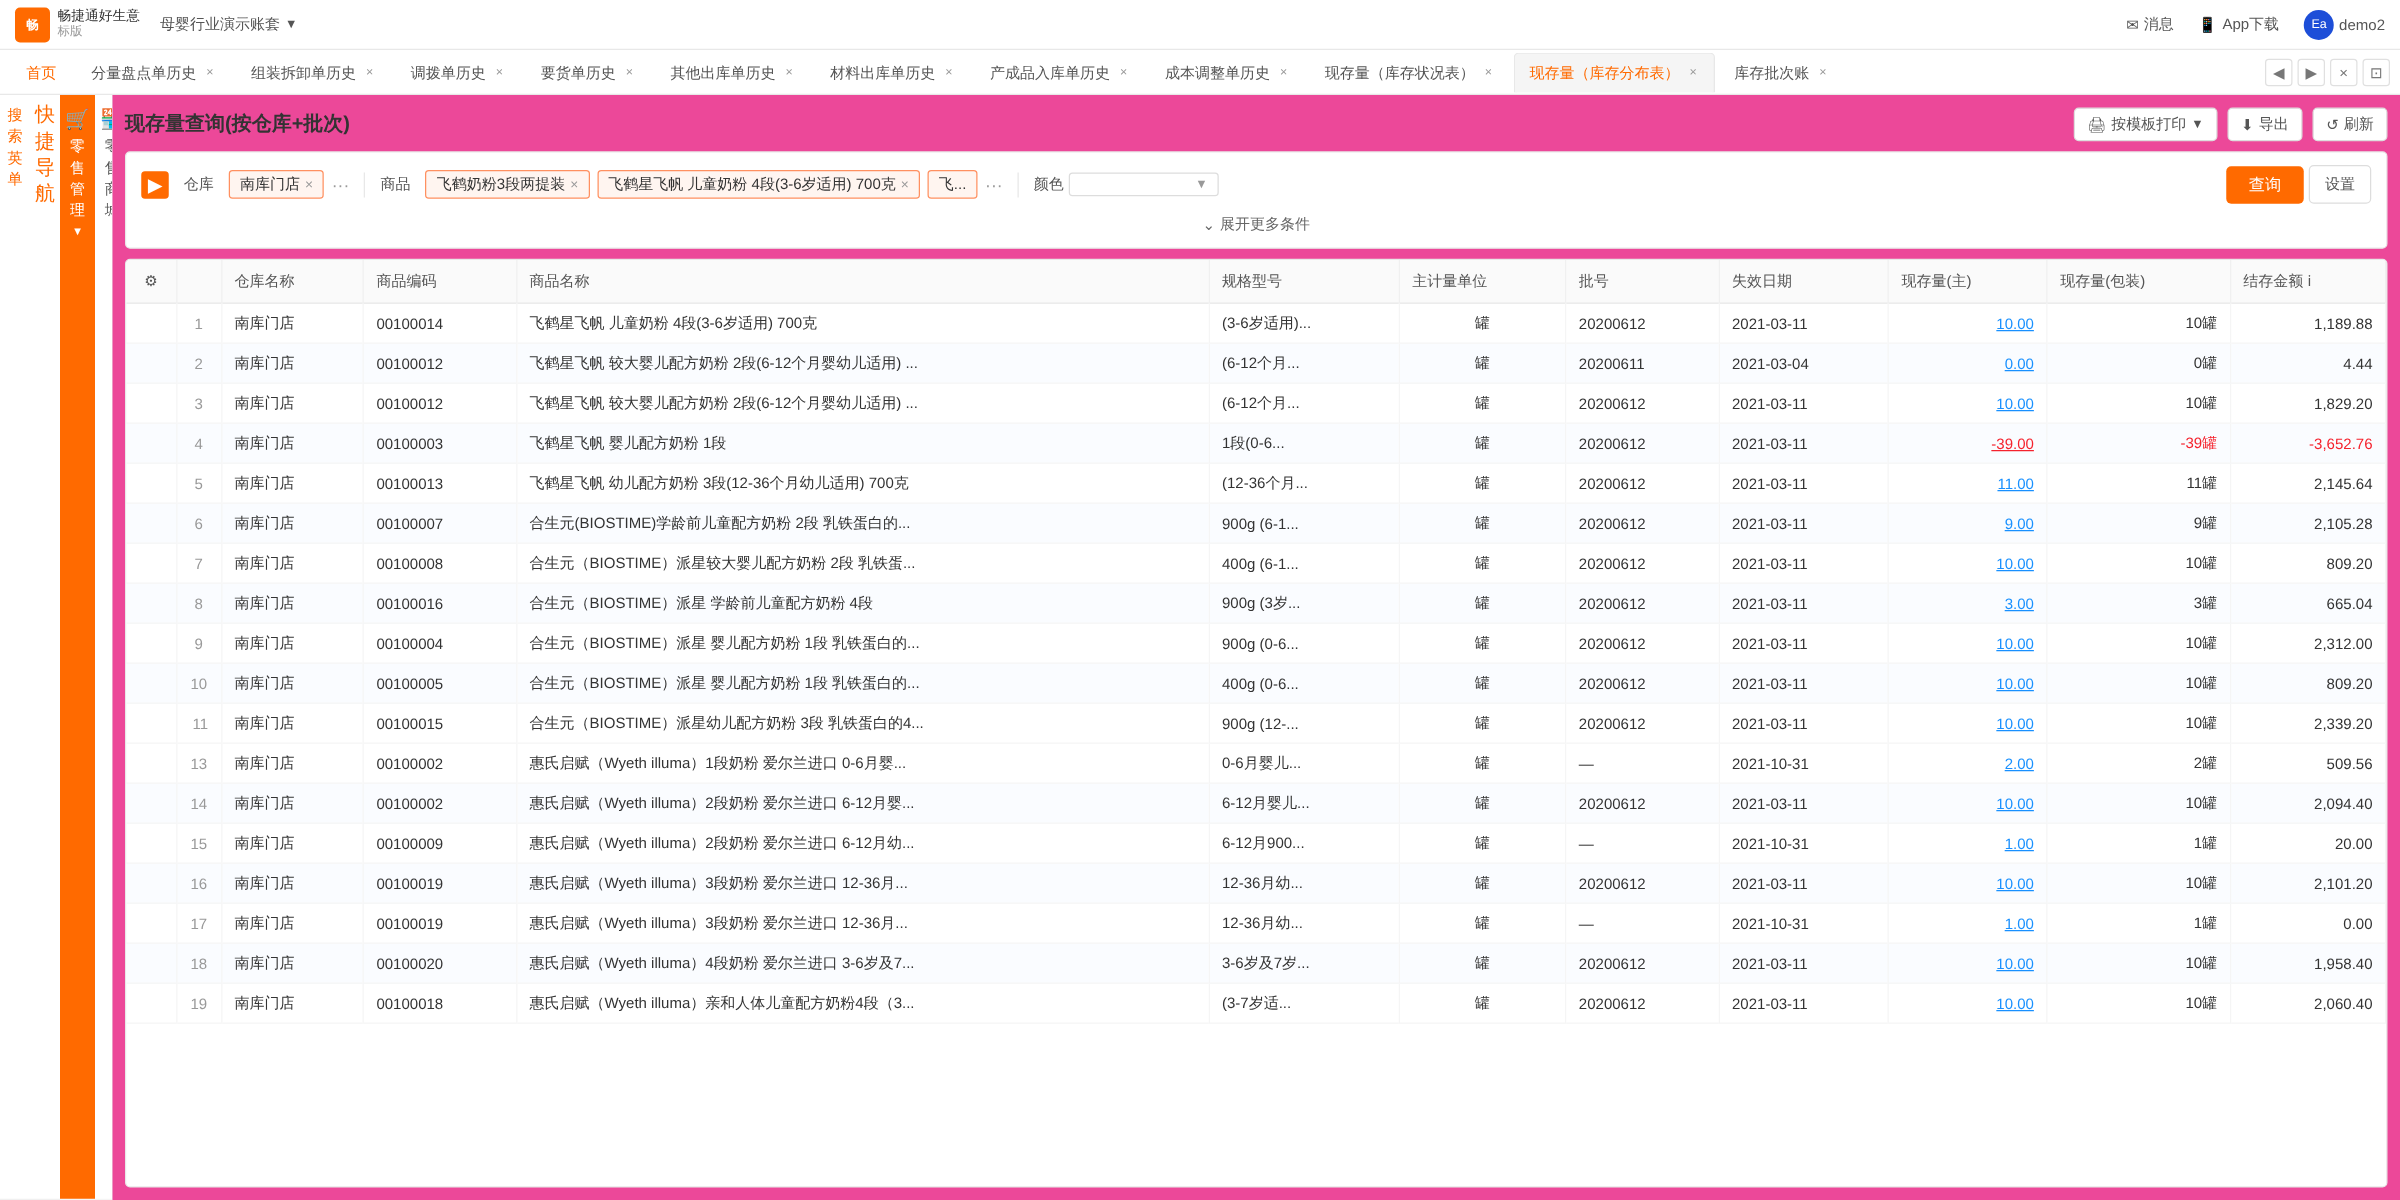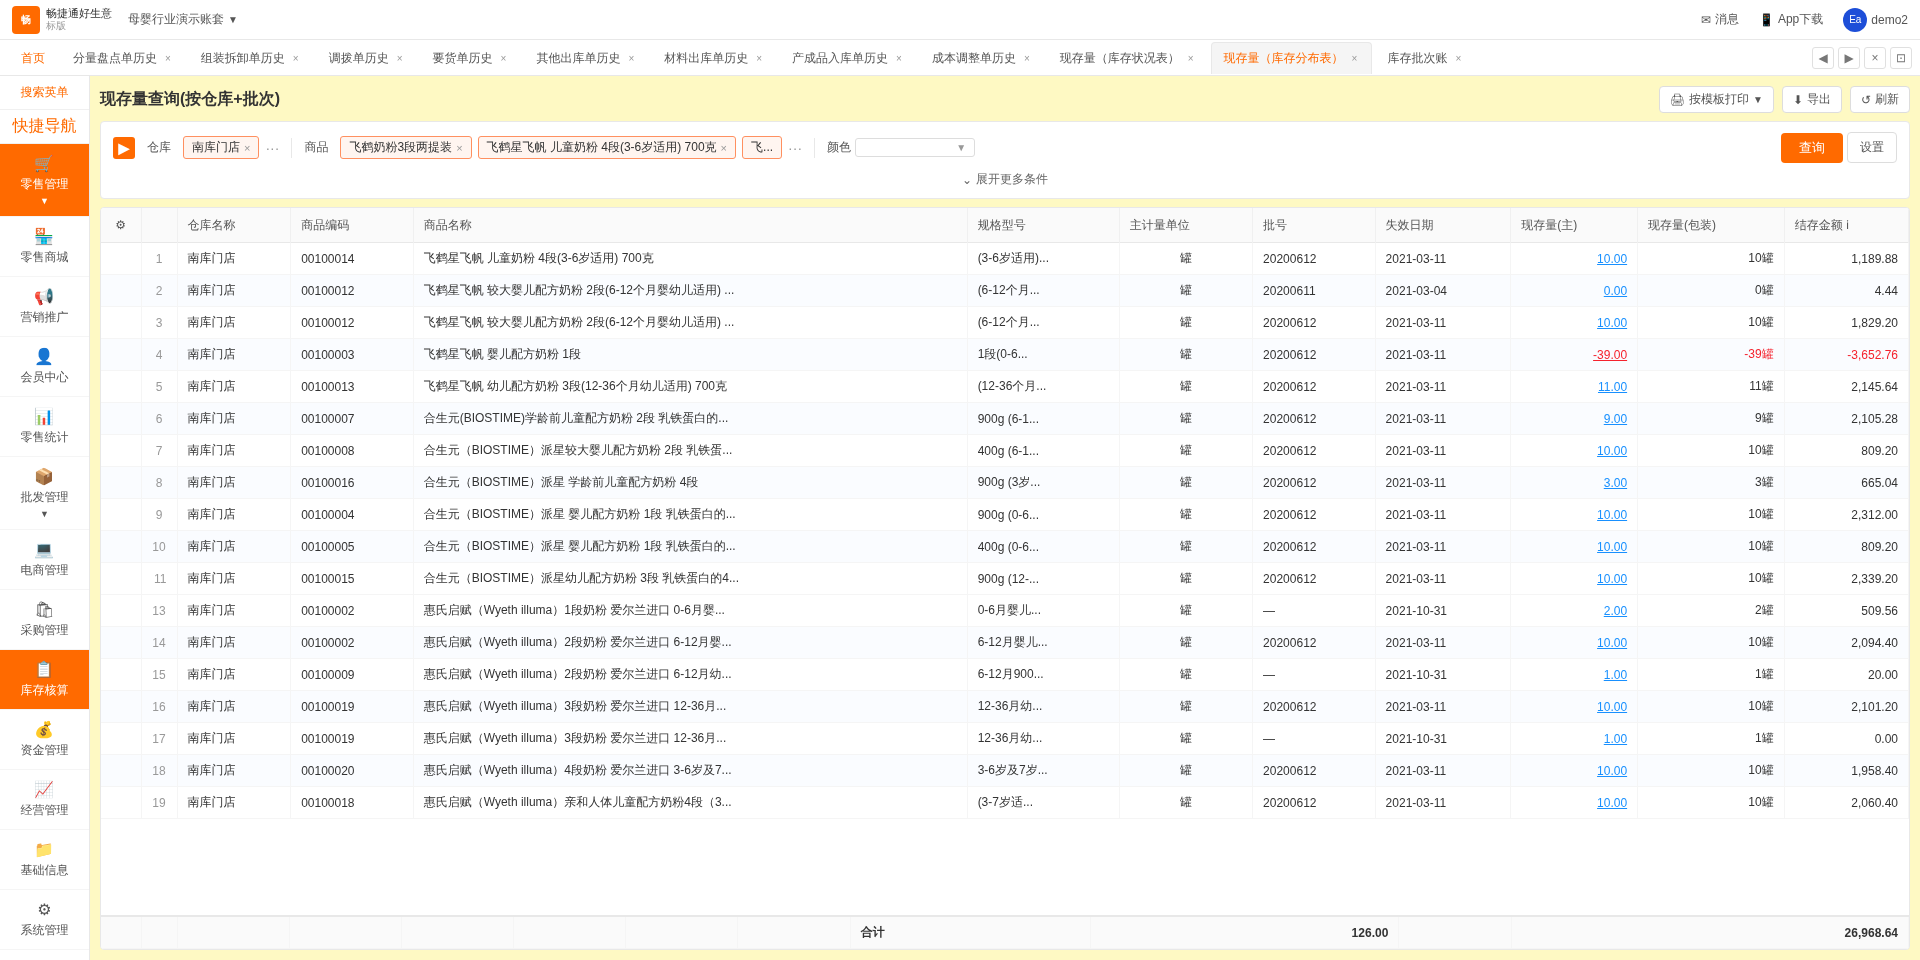--- a/index.html
+++ b/index.html
@@ -94,21 +94,21 @@
       flex: 1;
       overflow: hidden;
     }
 
     
     .sidebar {
       width: 90px;
       background: #fff;
       border-right: 1px solid #e8e8e8;
       display: flex;
-      flex-direction: column;
+      flex-direction: row;
       overflow-y: auto;
     }
     .sidebar-search {
       padding: 8px 6px;
       font-size: 12px;
       color: #ff6a00;
       text-align: center;
       cursor: pointer;
       border-bottom: 1px solid #f0f0f0;
     }
@@ -139,21 +139,21 @@
     .sidebar-item .s-arrow {
       font-size: 9px;
     }
 
     
     .content-area {
       flex: 1;
       display: flex;
       flex-direction: column;
       overflow: hidden;
-      background: #fef9c3;
+      background: #ec4899;
       padding: 10px;
     }
 
     
     .page-header {
       display: flex;
       align-items: center;
       justify-content: space-between;
       margin-bottom: 8px;
     }
@@ -782,33 +782,15 @@
       <td style="text-align:center;">罐</td>
       <td>20200612</td>
       <td>2021-03-11</td>
       <td style="color:#1890ff;text-decoration:underline;cursor:pointer;text-align:right;">10.00</td>
       <td style="text-align:right;">10罐</td>
       <td style="text-align:right;">2,060.40</td>
     </tr>
             </tbody>
         </table>
       </div>
-      <table class="data-table" style="border-top:2px solid #e8e8e8;">
-        <tbody>
-          <tr style="background:#fafafa;">
-            <td style="width:40px;"></td>
-            <td style="width:36px;"></td>
-            <td></td>
-            <td></td>
-            <td></td>
-            <td></td>
-            <td></td>
-            <td></td>
-            <td style="font-weight:600;">合计</td>
-            <td style="font-weight:600;text-align:right;">126.00</td>
-            <td></td>
-            <td style="font-weight:600;text-align:right;">26,968.64</td>
-          </tr>
-        </tbody>
-      </table>
     </div>
   </div>
 </div>
 
 </body></html>

